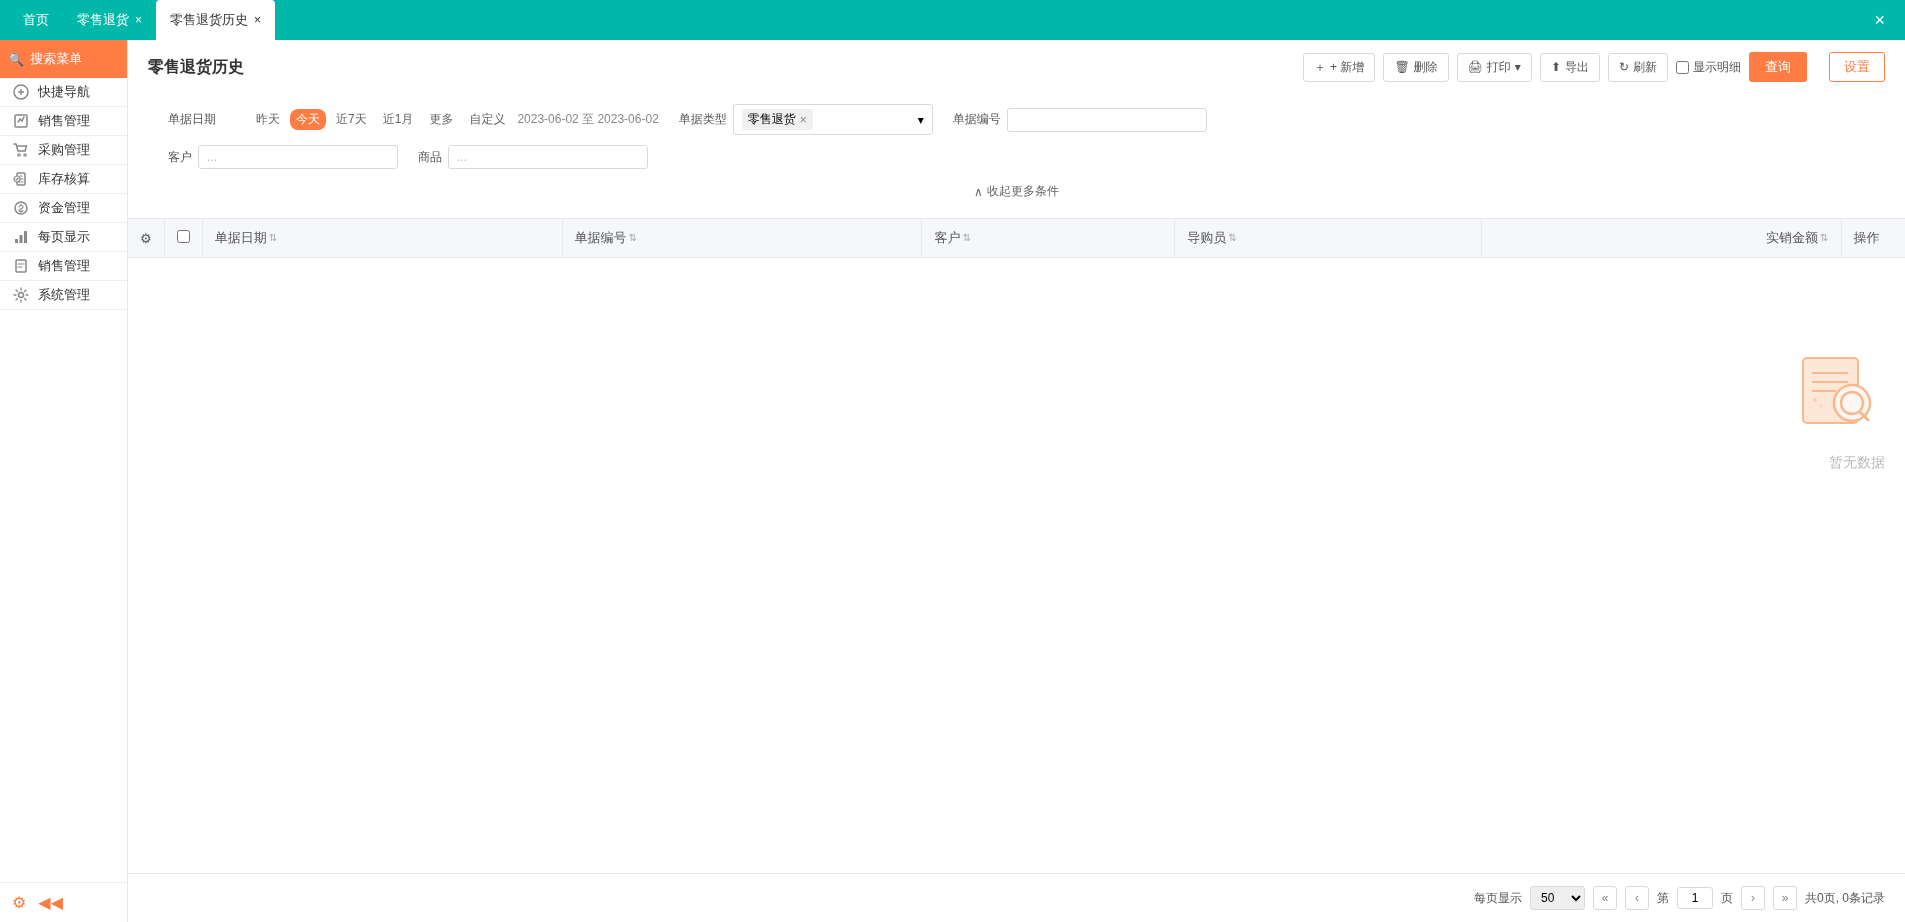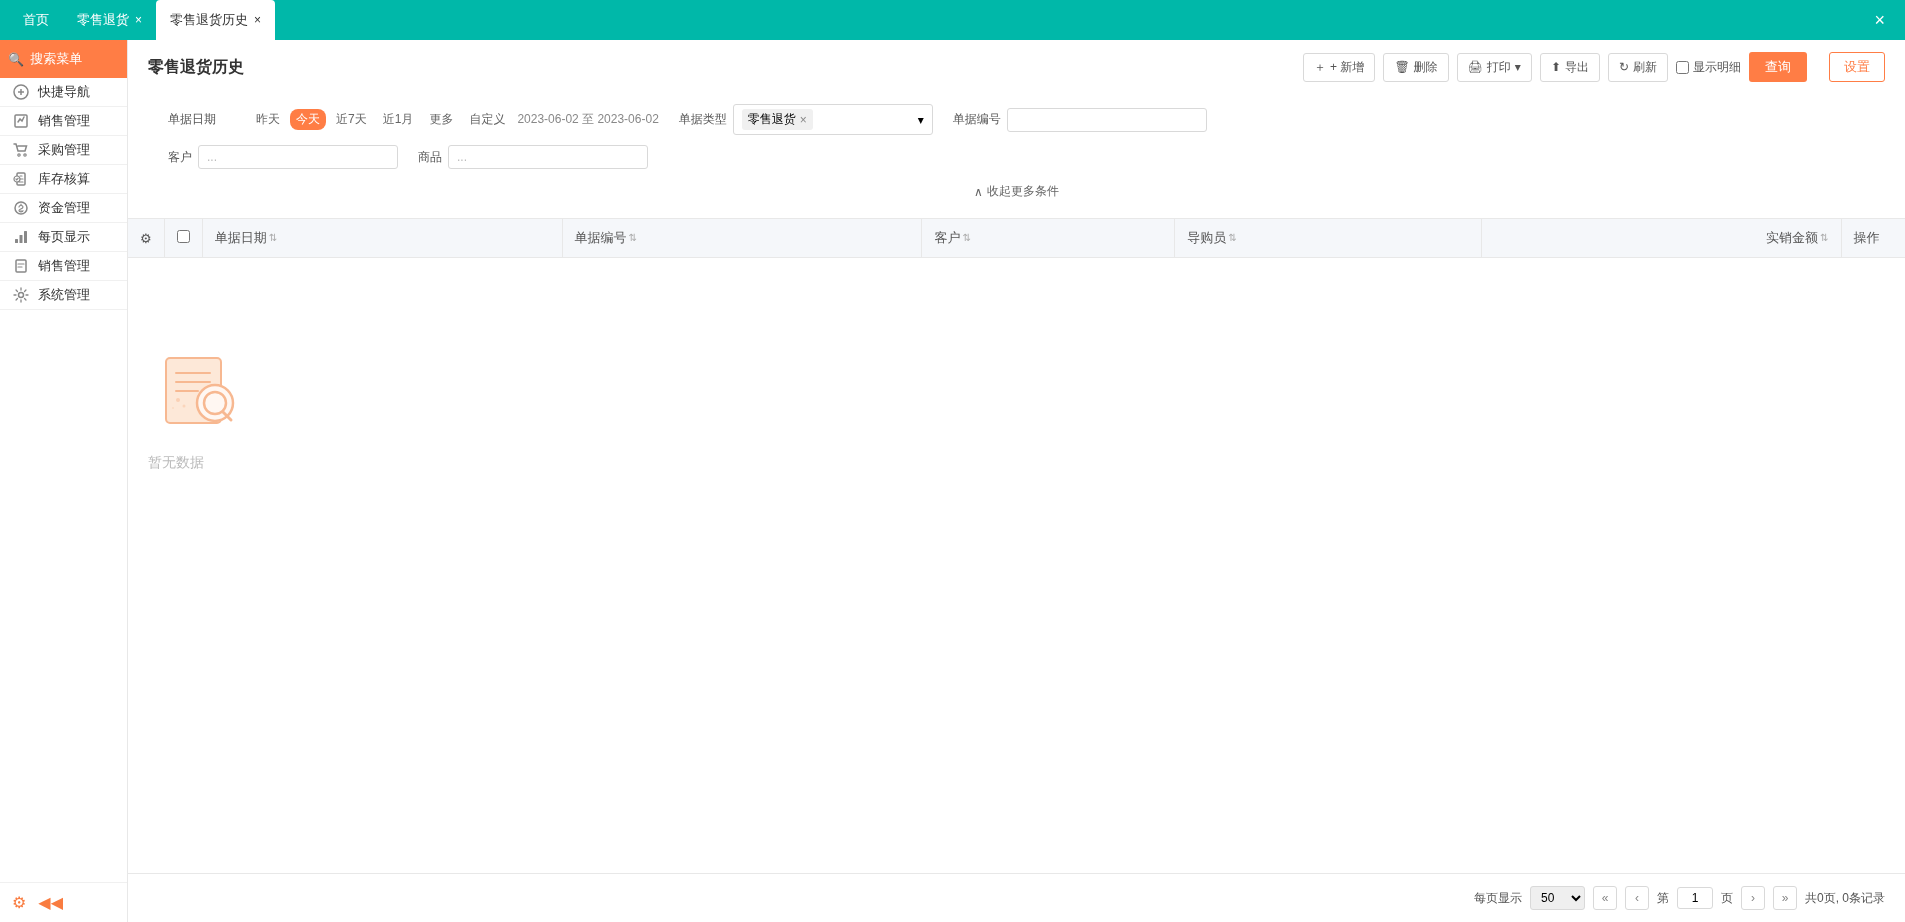--- a/index.html
+++ b/index.html
@@ -136,21 +136,21 @@
     .data-table th:last-child { border-right: none; }
     .th-sort { display: flex; align-items: center; gap: 2px; cursor: pointer; }
     .sort-icon { font-size: 10px; color: #aaa; display: flex; flex-direction: column; line-height: 1; }
     .settings-th { width: 36px; text-align: center; }
     .checkbox-th { width: 36px; text-align: center; }
     .action-th { width: 64px; }
     .amount-th { text-align: right; }
 
     
     .empty-state {
-      display: flex; flex-direction: column; align-items: flex-start; justify-content: center;
+      display: flex; flex-direction: column; align-items: flex-end; justify-content: center;
       padding: 80px 20px; color: #bbb; font-size: 14px;
     }
     .empty-icon {
       width: 100px; height: 100px; margin-bottom: 16px; position: relative;
     }
     
 
     
     .pagination {
       display: flex; align-items: center; justify-content: flex-end; padding: 12px 20px;

